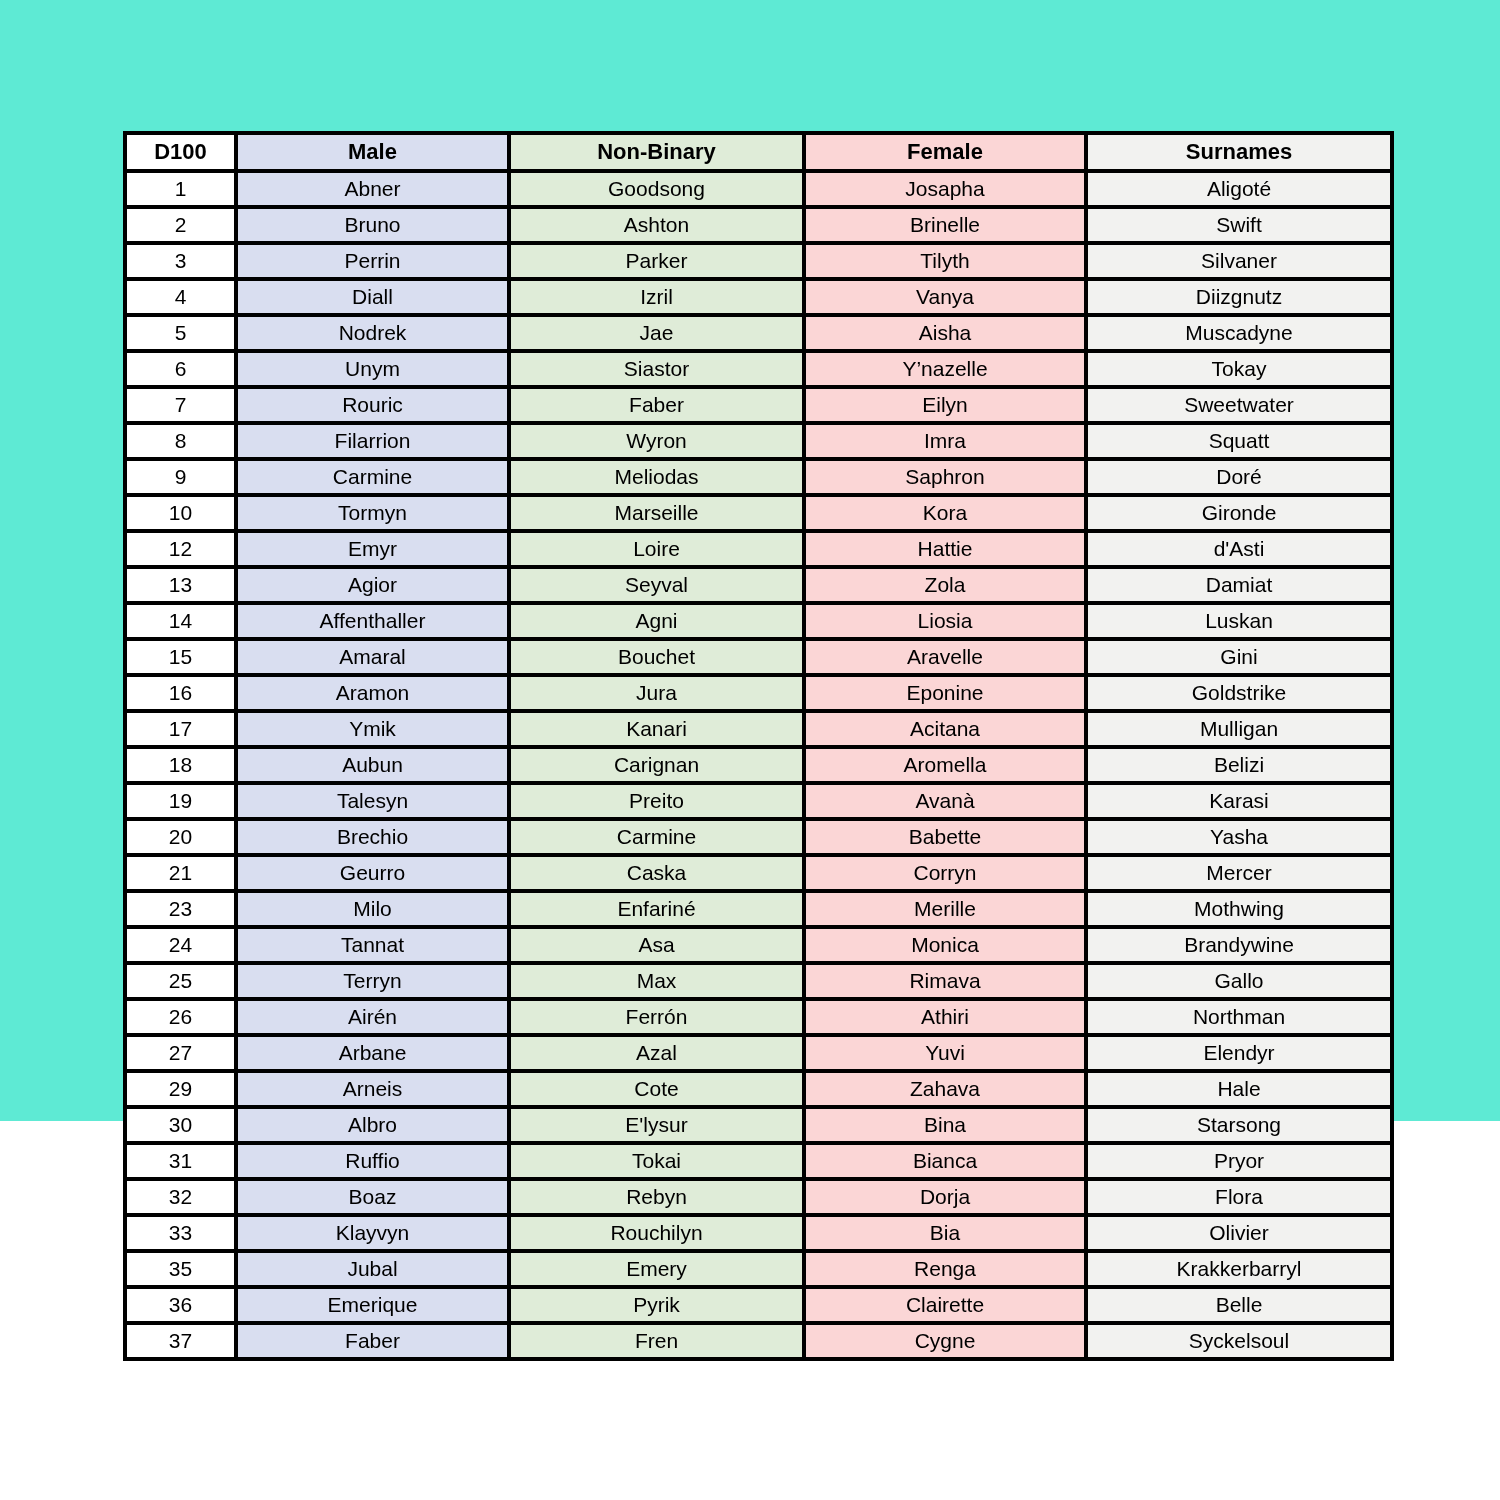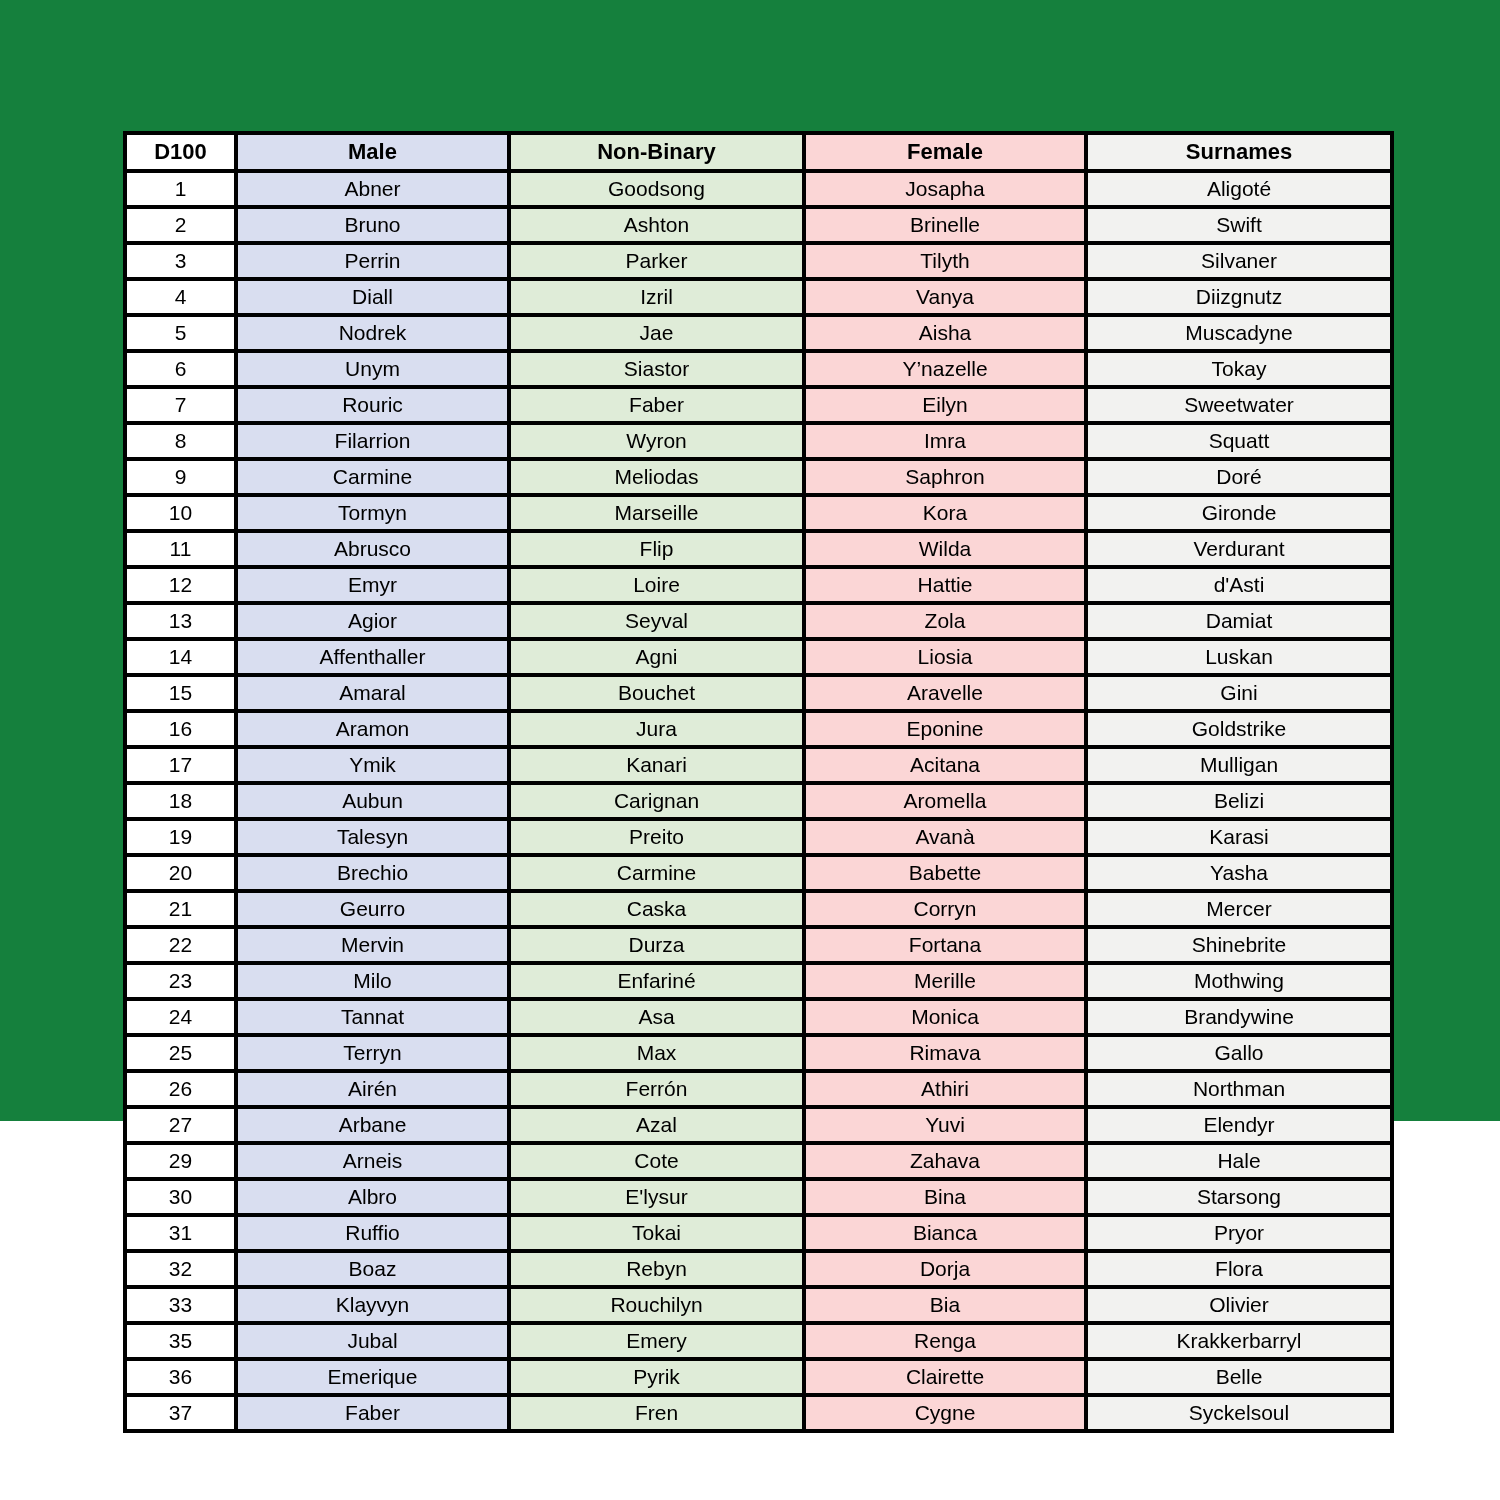--- a/index.html
+++ b/index.html
@@ -9,21 +9,21 @@
     width: 1500px;
     height: 1500px;
     overflow: hidden;
     font-family: "Liberation Sans", sans-serif;
     color: #000000;
   }
   .page {
     position: relative;
     width: 1500px;
     height: 1121px;
-    background: #15803d;
+    background: #5eead4;
   }
   .table-wrap {
     position: absolute;
     left: 123px;
     top: 131px;
   }
   table.name-table {
     border-collapse: collapse;
     table-layout: fixed;
     width: 1207px;
@@ -134,27 +134,20 @@
             <td class="col-surname">Doré</td>
           </tr>
           <tr>
             <td class="col-d100">10</td>
             <td class="col-male">Tormyn</td>
             <td class="col-nonbinary">Marseille</td>
             <td class="col-female">Kora</td>
             <td class="col-surname">Gironde</td>
           </tr>
           <tr>
-            <td class="col-d100">11</td>
-            <td class="col-male">Abrusco</td>
-            <td class="col-nonbinary">Flip</td>
-            <td class="col-female">Wilda</td>
-            <td class="col-surname">Verdurant</td>
-          </tr>
-          <tr>
             <td class="col-d100">12</td>
             <td class="col-male">Emyr</td>
             <td class="col-nonbinary">Loire</td>
             <td class="col-female">Hattie</td>
             <td class="col-surname">d'Asti</td>
           </tr>
           <tr>
             <td class="col-d100">13</td>
             <td class="col-male">Agior</td>
             <td class="col-nonbinary">Seyval</td>
@@ -209,27 +202,20 @@
             <td class="col-nonbinary">Carmine</td>
             <td class="col-female">Babette</td>
             <td class="col-surname">Yasha</td>
           </tr>
           <tr>
             <td class="col-d100">21</td>
             <td class="col-male">Geurro</td>
             <td class="col-nonbinary">Caska</td>
             <td class="col-female">Corryn</td>
             <td class="col-surname">Mercer</td>
-          </tr>
-          <tr>
-            <td class="col-d100">22</td>
-            <td class="col-male">Mervin</td>
-            <td class="col-nonbinary">Durza</td>
-            <td class="col-female">Fortana</td>
-            <td class="col-surname">Shinebrite</td>
           </tr>
           <tr>
             <td class="col-d100">23</td>
             <td class="col-male">Milo</td>
             <td class="col-nonbinary">Enfariné</td>
             <td class="col-female">Merille</td>
             <td class="col-surname">Mothwing</td>
           </tr>
           <tr>
             <td class="col-d100">24</td>

